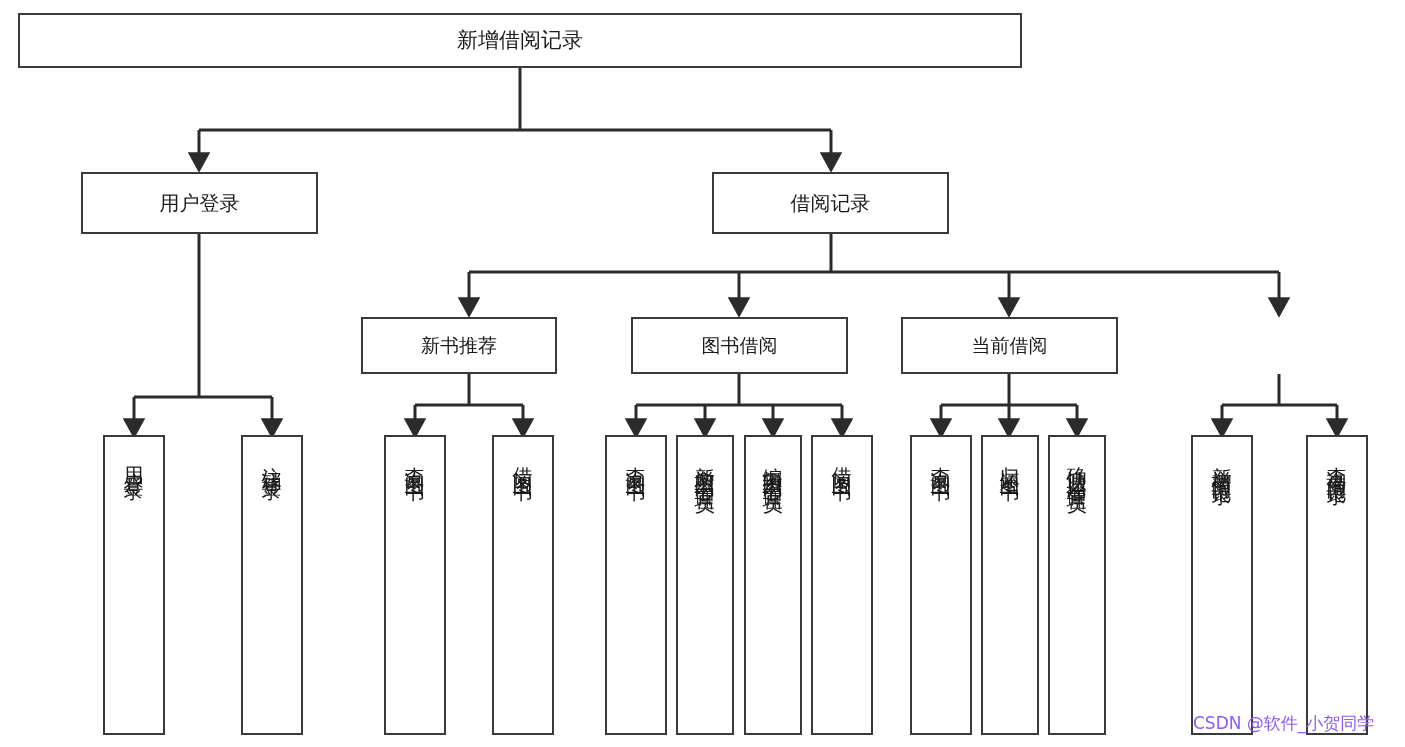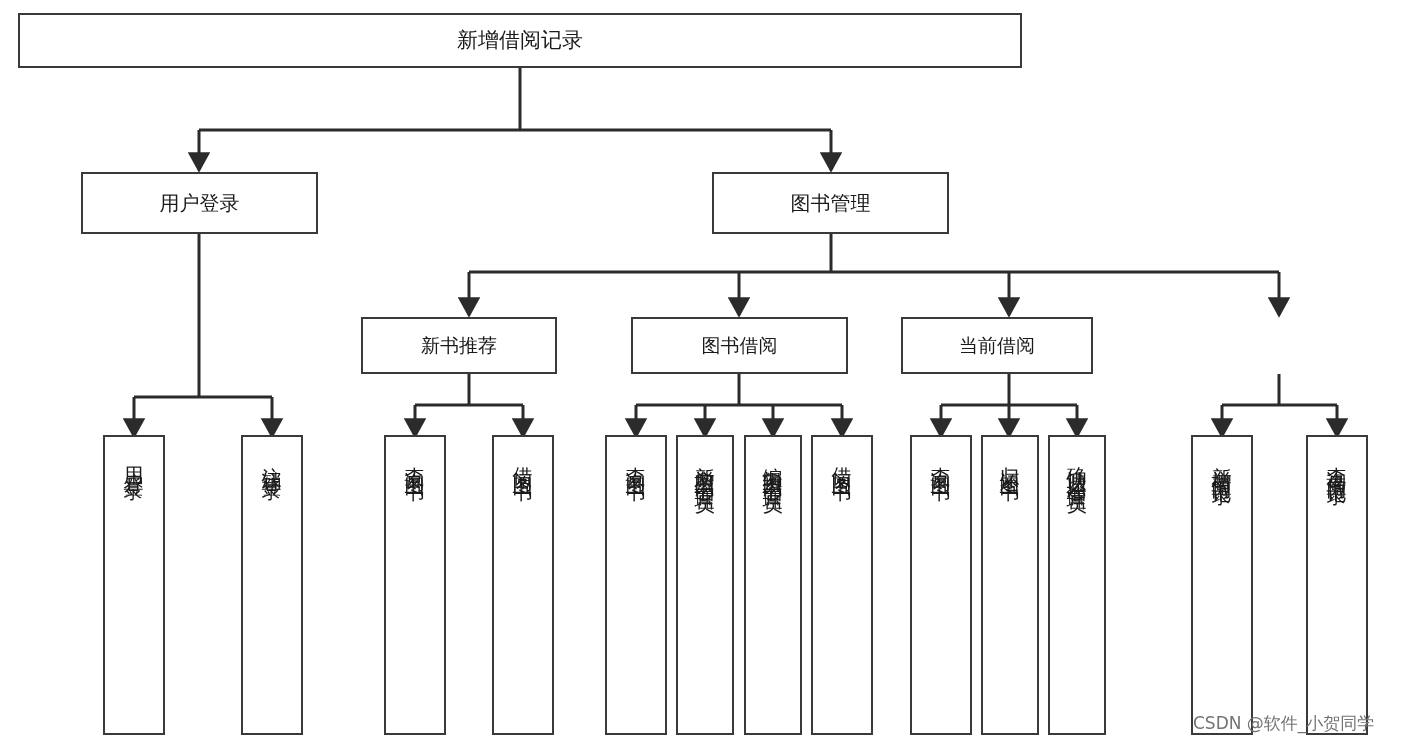--- a/index.html
+++ b/index.html
@@ -38,21 +38,21 @@
     writing-mode:vertical-rl;
     text-orientation:upright;
     letter-spacing:5px;
     line-height:1;
     white-space:nowrap;
   }
   .node.leaf.tall .vtext{letter-spacing:4px;}
 
   .watermark{
     position:absolute;
-    color:#737373;
+    color:#8b5cf6;
     font-size:17px;
     white-space:nowrap;
     z-index:3;
     font-family:"DejaVu Sans","Liberation Sans",sans-serif;
   }
 </style>
 </head>
 <body>
 
 <div id="canvas">
@@ -108,30 +108,30 @@
   </svg>
 
   <div class="node root" style="left:18px;top:13px;width:1004px;height:55px;">
     <span>新增借阅记录</span>
   </div>
 
   <div class="node lvl1" style="left:81px;top:172px;width:237px;height:62px;">
     <span>用户登录</span>
   </div>
   <div class="node lvl1" style="left:712px;top:172px;width:237px;height:62px;">
-    <span>图书管理</span>
+    <span>借阅记录</span>
   </div>
 
   <div class="node lvl2" style="left:361px;top:317px;width:196px;height:57px;">
     <span>新书推荐</span>
   </div>
   <div class="node lvl2" style="left:631px;top:317px;width:217px;height:57px;align-items:center;">
     <span>图书借阅</span>
   </div>
-  <div class="node lvl2" style="left:901px;top:317px;width:192px;height:57px;">
+  <div class="node lvl2" style="left:901px;top:317px;width:217px;height:57px;">
     <span>当前借阅</span>
   </div>
 
   <div class="node leaf" style="left:103px;top:435px;width:62px;height:300px;">
     <span class="vtext">用户登录</span>
   </div>
   <div class="node leaf" style="left:241px;top:435px;width:62px;height:300px;">
     <span class="vtext">注销登录</span>
   </div>
 

